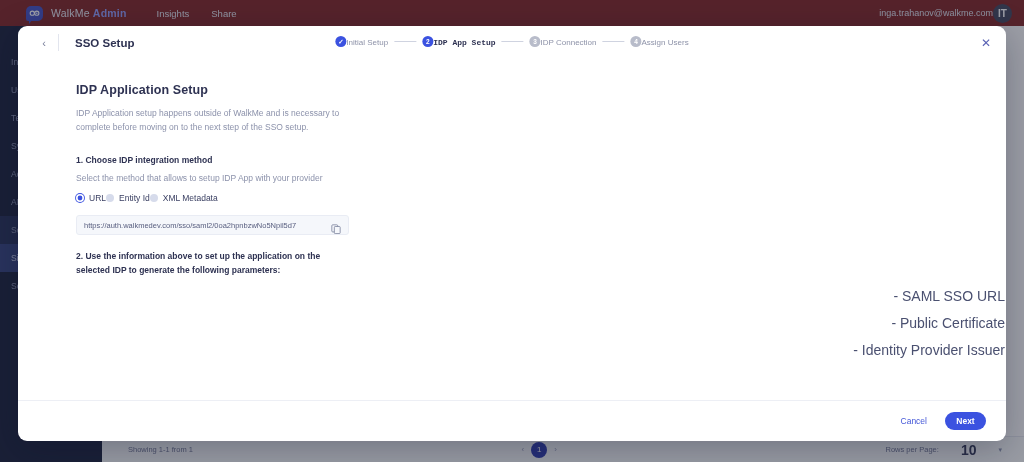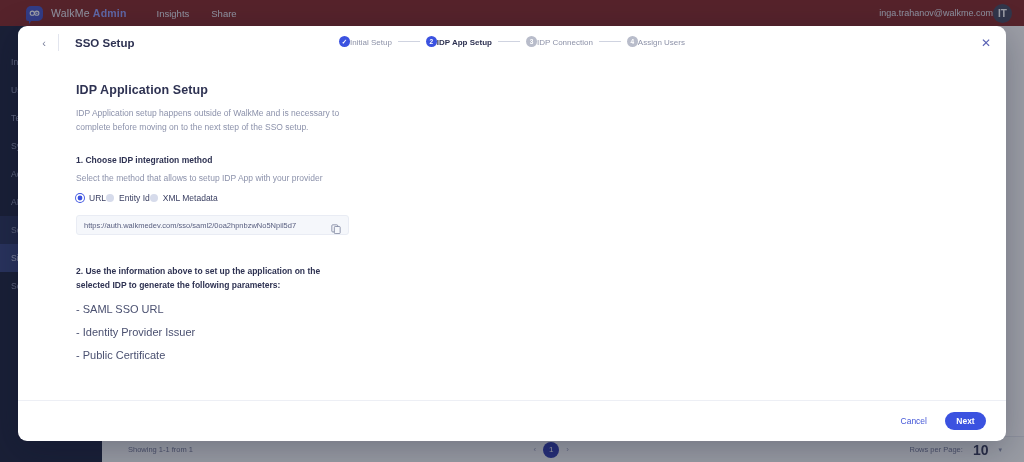--- a/index.html
+++ b/index.html
@@ -69,21 +69,21 @@
     display: flex; align-items: center;
   }
   .showing { font-size: 7.5px; color: #6b7390; margin-left: 26px; }
   .pager { margin: 0 auto; display: flex; align-items: center; gap: 7px; }
   .pager .arrow { font-size: 8px; color: #9aa1bb; }
   .pagenum {
     width: 16px; height: 16px; border-radius: 50%; background: #2633aa;
     color: #fff; font-size: 8px; display: flex;
     align-items: center; justify-content: center;
   }
-  .rpp { margin-right: 22px; display: flex; align-items: center; gap: 10px; }
+  .rpp { margin-right: 22px; display: flex; align-items: center; gap: 22px; }
   .rpp-label { font-size: 7.5px; color: #6b7390; }
   .rpp-val { font-size: 14px; color: #2b3150; font-weight: 700; }
   .rpp-caret { font-size: 7px; color: #8a90ab; }
 
   .scrim { position: absolute; inset: 0; background: rgba(40,43,61,0.46); }
 
   
   .modal {
     position: absolute; left: 18px; top: 26px;
     width: 988px; height: 415px;
@@ -110,21 +110,21 @@
   .step { display: flex; align-items: flex-end; }
   .dot {
     width: 11px; height: 11px; border-radius: 50%;
     display: flex; align-items: center; justify-content: center;
     font-size: 6.5px; color: #fff; font-weight: 700;
   }
   .dot.done { background: #3b52e0; }
   .dot.current { background: #3b52e0; }
   .dot.todo { background: #b8bcca; }
   .step-label { font-size: 8px; color: #8d92a8; white-space: nowrap; }
-  .step.current .step-label { color: #2e3252; font-weight: 700; }
+  .step.current .step-label { color: #2e3252; font-weight: 700; font-family: Liberation Mono, monospace; }
   .step-line { width: 22px; height: 1px; background: #cfd3e0; }
 
   .close-x {
     position: absolute; right: 14px; top: 11px;
     width: 12px; height: 12px; cursor: pointer; color: #5b63b5;
     display: flex; align-items: center; justify-content: center;
     font-size: 12px; line-height: 1;
   }
 
   .modal-body { padding: 24px 1px 0 58px; }
@@ -157,24 +157,24 @@
     background: #f5f7fb; border: 1px solid #e9ecf4; border-radius: 3px;
     display: flex; align-items: center; padding: 0 7px;
   }
   .url-text {
     font-size: 7.5px; color: #5a6080; flex: 1;
     white-space: nowrap; overflow: hidden;
   }
   .copy-icon { width: 10px; height: 10px; color: #7d849e; cursor: pointer; }
 
   .step2-h {
-    margin-top: 29px; font-size: 8.5px; font-weight: 700; color: #2e3252;
+    margin-top: 14px; font-size: 8.5px; font-weight: 700; color: #2e3252;
     line-height: 1.65; max-width: 272px;
   }
-  .param { margin-top: 11px; font-size: 11px; color: #4a5070; }
+  .param { margin-top: 11px; font-size: 14px; color: #4a5070; text-align: right; }
 
   .modal-foot {
     position: absolute; left: 0; bottom: 0; width: 100%; height: 41px;
     border-top: 1px solid #edeff5;
     display: flex; align-items: center; justify-content: flex-end;
     padding-right: 20px; gap: 18px;
   }
   .btn-cancel {
     background: none; border: none; cursor: pointer;
     font-size: 8.5px; color: #4558d8; font-family: inherit;
@@ -306,22 +306,22 @@
         <span class="copy-icon">
           <svg width="10" height="10" viewBox="0 0 12 12">
             <rect x="1" y="1" width="7" height="8.5" rx="1" fill="none" stroke="currentColor" stroke-width="1"></rect>
             <rect x="4" y="3" width="7" height="8.5" rx="1" fill="#f5f7fb" stroke="currentColor" stroke-width="1"></rect>
           </svg>
         </span>
       </div>
 
       <div class="step2-h">2. Use the information above to set up the application on the selected IDP to generate the following parameters:</div>
       <div class="param">- SAML SSO URL</div>
+      <div class="param">- Public Certificate</div>
       <div class="param">- Identity Provider Issuer</div>
-      <div class="param">- Public Certificate</div>
     </div>
 
     <div class="modal-foot">
       <button class="btn-cancel">Cancel</button>
       <button class="btn-next">Next</button>
     </div>
   </div>
 </div>
 
 </body></html>

